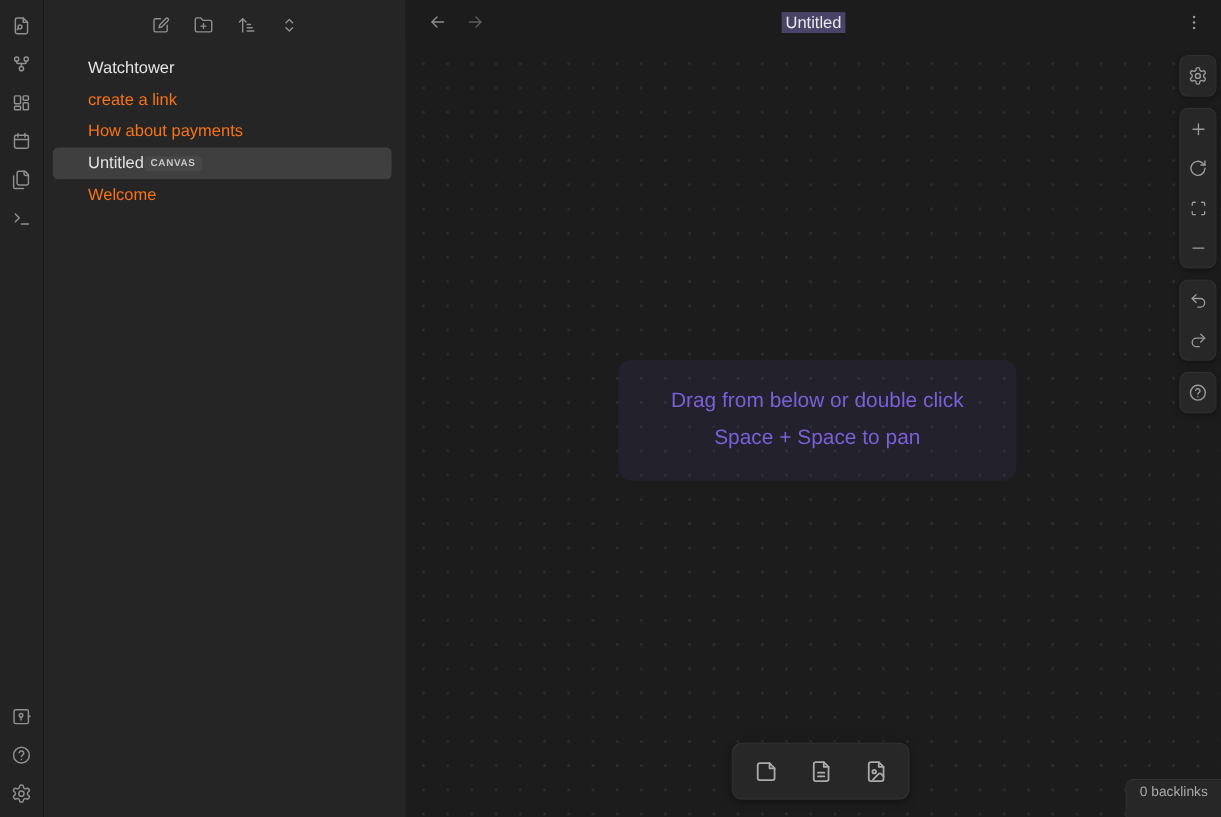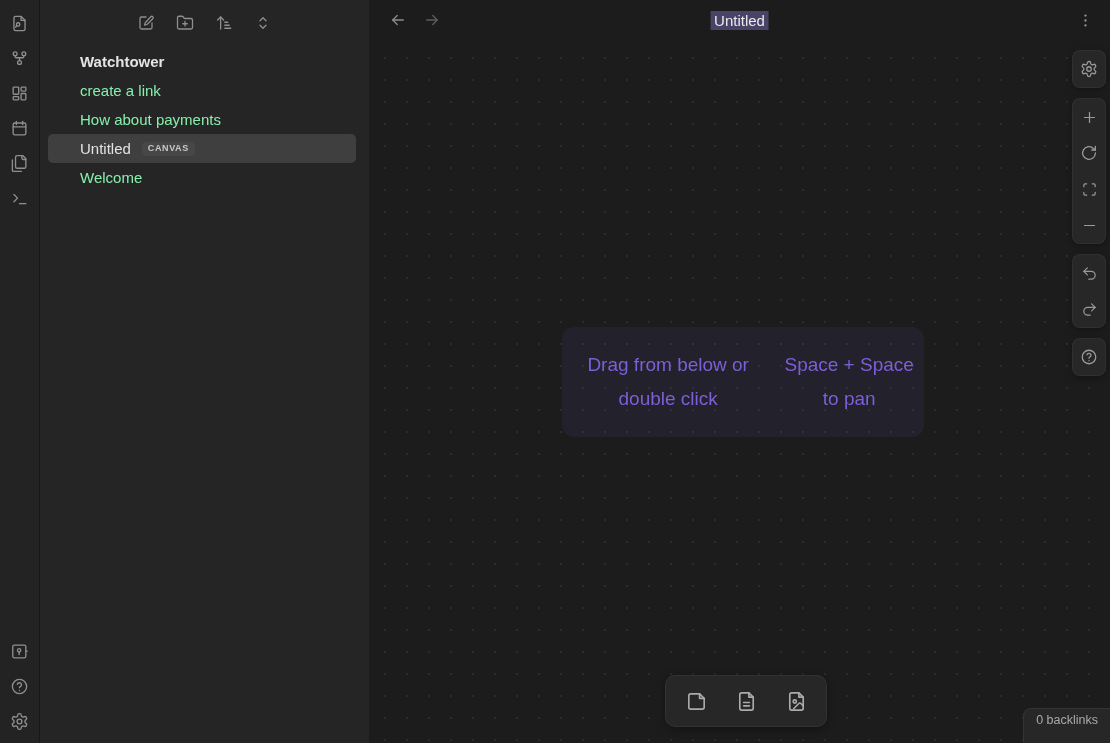--- a/index.html
+++ b/index.html
@@ -34,26 +34,26 @@
     width: 329px; flex: 0 0 329px; background: #252525;
     display: flex; flex-direction: column; box-sizing: border-box;
   }
   .sidebar-toolbar {
     height: 45px; display: flex; align-items: center; justify-content: center; gap: 17px;
   }
   .file-list { padding: 2px 0; }
   .file-row {
     height: 29px; display: flex; align-items: center;
     margin: 0 13px 0 8px; padding: 0 8px 0 32px; border-radius: 5px;
-    color: #86efac; font-size: 15px; cursor: pointer; white-space: nowrap;
-  }
-  .file-row.folder { font-weight: bold; color: #e4e4e4; }
+    color: #f97316; font-size: 15px; cursor: pointer; white-space: nowrap;
+  }
+  .file-row.folder { font-weight: normal; color: #e4e4e4; }
   .file-row.selected { background: #3f3f3f; color: #e2e2e2; }
   .badge {
-    margin-left: 11px; font-size: 9px; font-weight: bold; letter-spacing: 0.6px;
+    margin-left: 0; font-size: 9px; font-weight: bold; letter-spacing: 0.6px;
     background: #474747; color: #c7c7c7; border-radius: 4px;
     padding: 2.5px 6px; line-height: 1;
   }
 
   
   .main {
     position: relative; flex: 1; background: #1c1c1c;
     background-image: radial-gradient(circle, #2c2c2c 1.1px, transparent 1.5px);
     background-size: 22px 22px; background-position: 5px 3px;
   }
@@ -68,21 +68,21 @@
   .view-title {
     position: absolute; left: 50%; transform: translateX(-50%);
     font-size: 15px;
   }
   .title-selection { background: #494367; color: #eaeaea; padding: 1px 4px; }
   .more-btn { margin-left: auto; color: #9a9a9a; }
 
   .hint-box {
     position: absolute; left: 193px; top: 327px; width: 362px; height: 110px;
     background: rgba(125, 95, 245, 0.07); border-radius: 12px;
-    display: flex; flex-direction: row; align-items: center; justify-content: center;
+    display: flex; flex-direction: column; align-items: center; justify-content: center;
   }
   .hint-line { color: #7b5fd9; font-size: 19px; line-height: 34px; text-align: center; }
 
   
   .ctrl-col {
     position: absolute; top: 50px; right: 4px; width: 34px;
     display: flex; flex-direction: column; gap: 10px; z-index: 6;
   }
   .ctrl-group {
     background: #272727; border: 1px solid rgba(255,255,255,0.045); border-radius: 8px;

